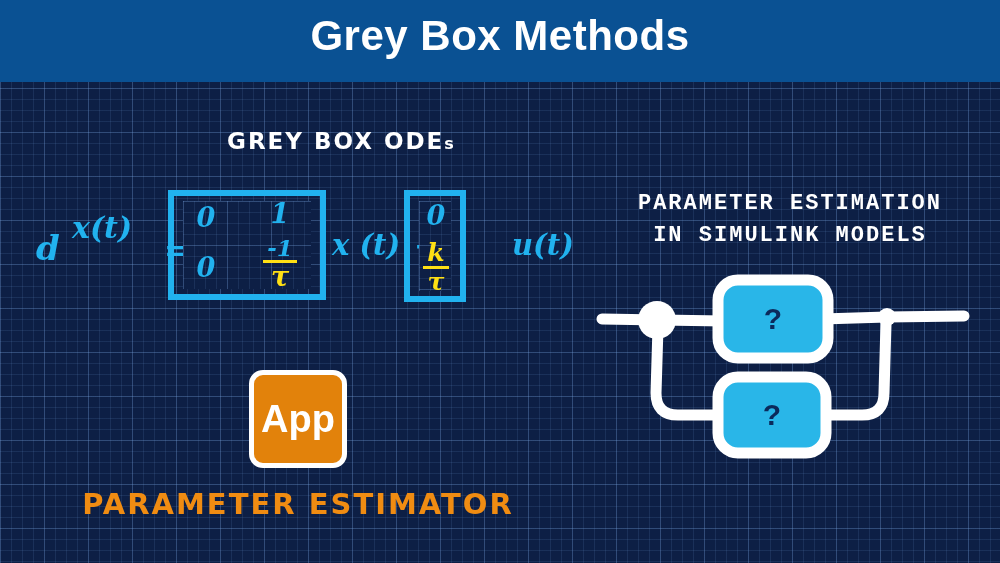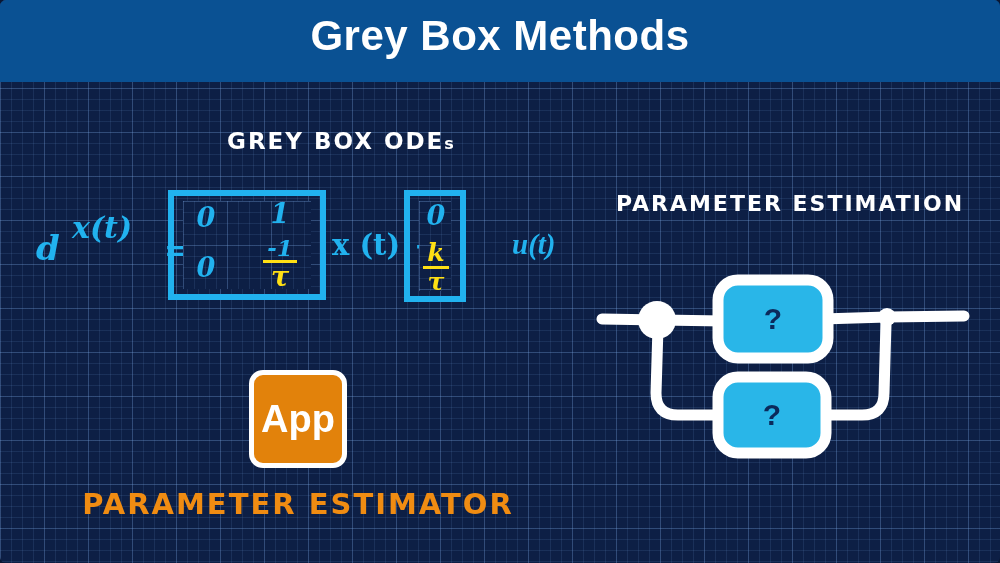--- a/index.html
+++ b/index.html
@@ -17,21 +17,20 @@
     height: 563px;
     overflow: hidden;
     background-color: #0d1f45;
     background-image:
       linear-gradient(to right, rgba(120,165,225,0.13) 1px, transparent 1px),
       linear-gradient(to bottom, rgba(120,165,225,0.13) 1px, transparent 1px),
       linear-gradient(to right, rgba(130,175,235,0.22) 1px, transparent 1px),
       linear-gradient(to bottom, rgba(130,175,235,0.22) 1px, transparent 1px);
     background-size: 11px 11px, 11px 11px, 44px 44px, 44px 44px;
     background-position: 0 0, 0 0, 0 0, 0 0;
-    border-radius: 6px;
   }
 
   
   #header-bar {
     position: absolute;
     left: 0; top: 0;
     width: 1000px;
     height: 82px;
     background: #0a5193;
     z-index: 5;
@@ -163,35 +162,35 @@
     font-weight: bold;
     font-style: italic;
     text-align: center;
   }
   .yellow { color: #ffe014; }
 
   .eq-xt {
     left: 296px;
     top: 42px;
     font-size: 29px;
+    font-style: italic;
     font-weight: bold;
   }
   .eq-plus {
     left: 378px;
     top: 42px;
     font-size: 30px;
     font-weight: bold;
   }
   .eq-ut {
     left: 476px;
     top: 42px;
     font-size: 29px;
     font-style: italic;
     font-weight: bold;
-    font-family: Liberation Serif, serif;
   }
 
   
   #app-icon {
     position: absolute;
     left: 249px;
     top: 370px;
     width: 98px;
     height: 98px;
     background: #e2820b;
@@ -223,20 +222,21 @@
   
   #right-heading {
     position: absolute;
     left: 600px;
     top: 188px;
     width: 380px;
     text-align: center;
     color: #ffffff;
     font-size: 22px;
     line-height: 1.45;
+    font-family: Liberation Mono, monospace;
   }
   #right-heading .line { display: block; white-space: nowrap; }
 
   #diagram {
     position: absolute;
     left: 590px;
     top: 265px;
     width: 410px;
     height: 205px;
   }
@@ -305,20 +305,21 @@
     <span class="eq-item eq-ut">u(t)</span>
   </div>
 
   <div id="app-icon">
     <span id="app-icon-label">App</span>
   </div>
   <div id="app-caption" class="hand">PARAMETER ESTIMATOR</div>
 
   <div id="right-heading" class="hand">
     <span class="line">PARAMETER ESTIMATION</span>
+    <span class="line">IN SIMULINK MODELS</span>
   </div>
 
   <div id="diagram">
     <svg width="410" height="205" viewBox="0 0 410 205" xmlns="http://www.w3.org/2000/svg">
 
       <g fill="none" stroke="#ffffff" stroke-width="11" stroke-linecap="round" stroke-linejoin="round">
 
         <path d="M 12 54 L 70 55"></path>
 
         <path d="M 70 55 L 134 56"></path>

